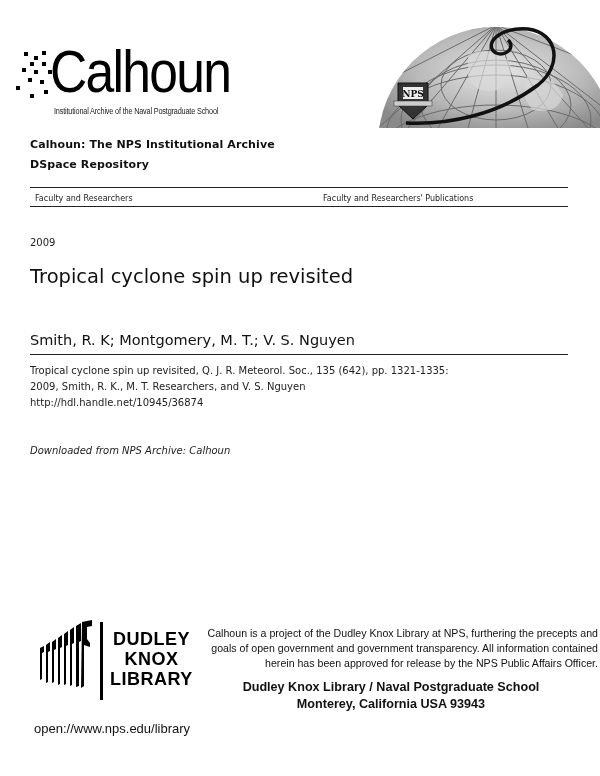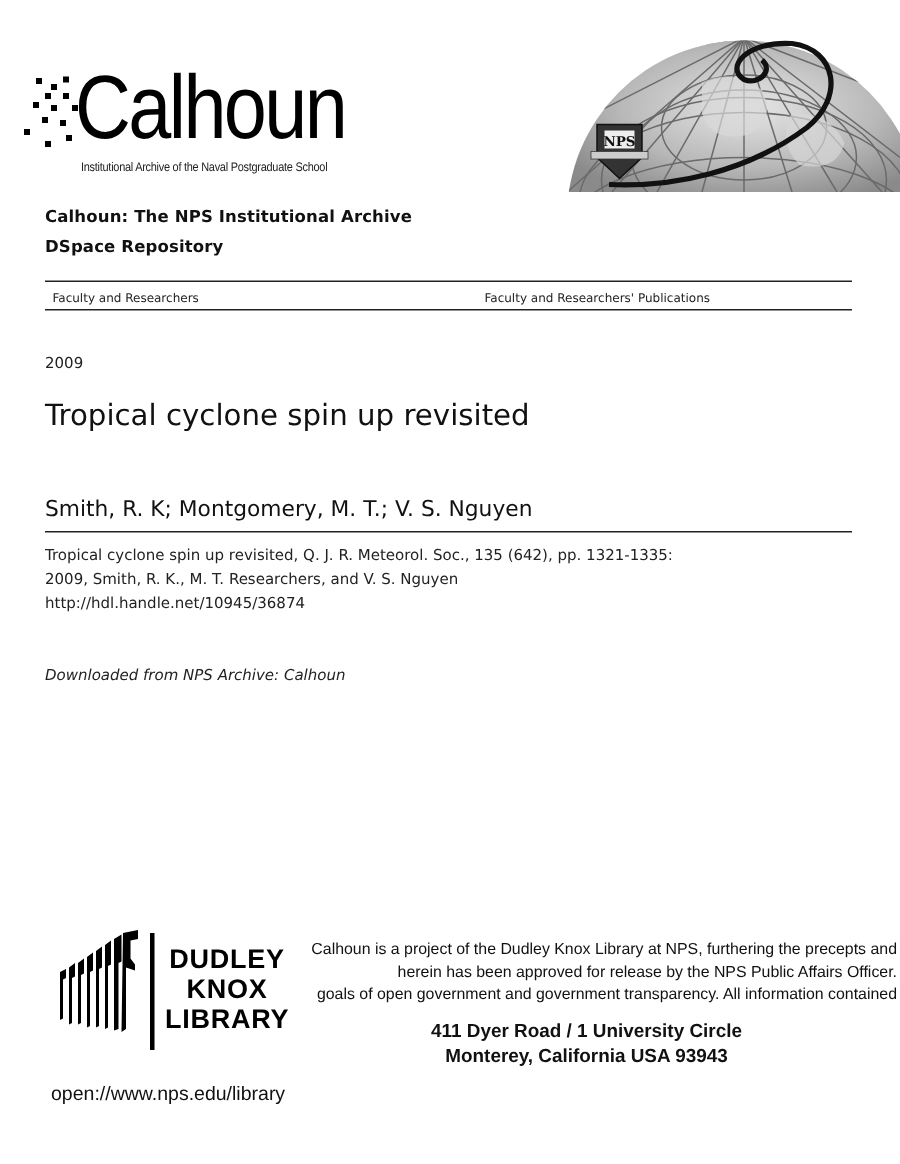--- a/index.html
+++ b/index.html
@@ -185,20 +185,20 @@
     <div>DUDLEY</div>
     <div>KNOX</div>
     <div>LIBRARY</div>
   </div>
 </div>
 
 <div id="library-url" class="abs">open://www.nps.edu/library</div>
 
 <div id="blurb" class="abs">
   <div>Calhoun is a project of the Dudley Knox Library at NPS, furthering the precepts and</div>
+  <div>goals of open government and government transparency. All information contained</div>
   <div>herein has been approved for release by the NPS Public Affairs Officer.</div>
-  <div>goals of open government and government transparency. All information contained</div>
 </div>
 
 <div id="address" class="abs">
-  <div>411 Dyer Road  /  1 University Circle</div>
+  <div>Dudley Knox Library  /  Naval Postgraduate School</div>
   <div>Monterey, California USA 93943</div>
 </div>
 
 </body></html>

